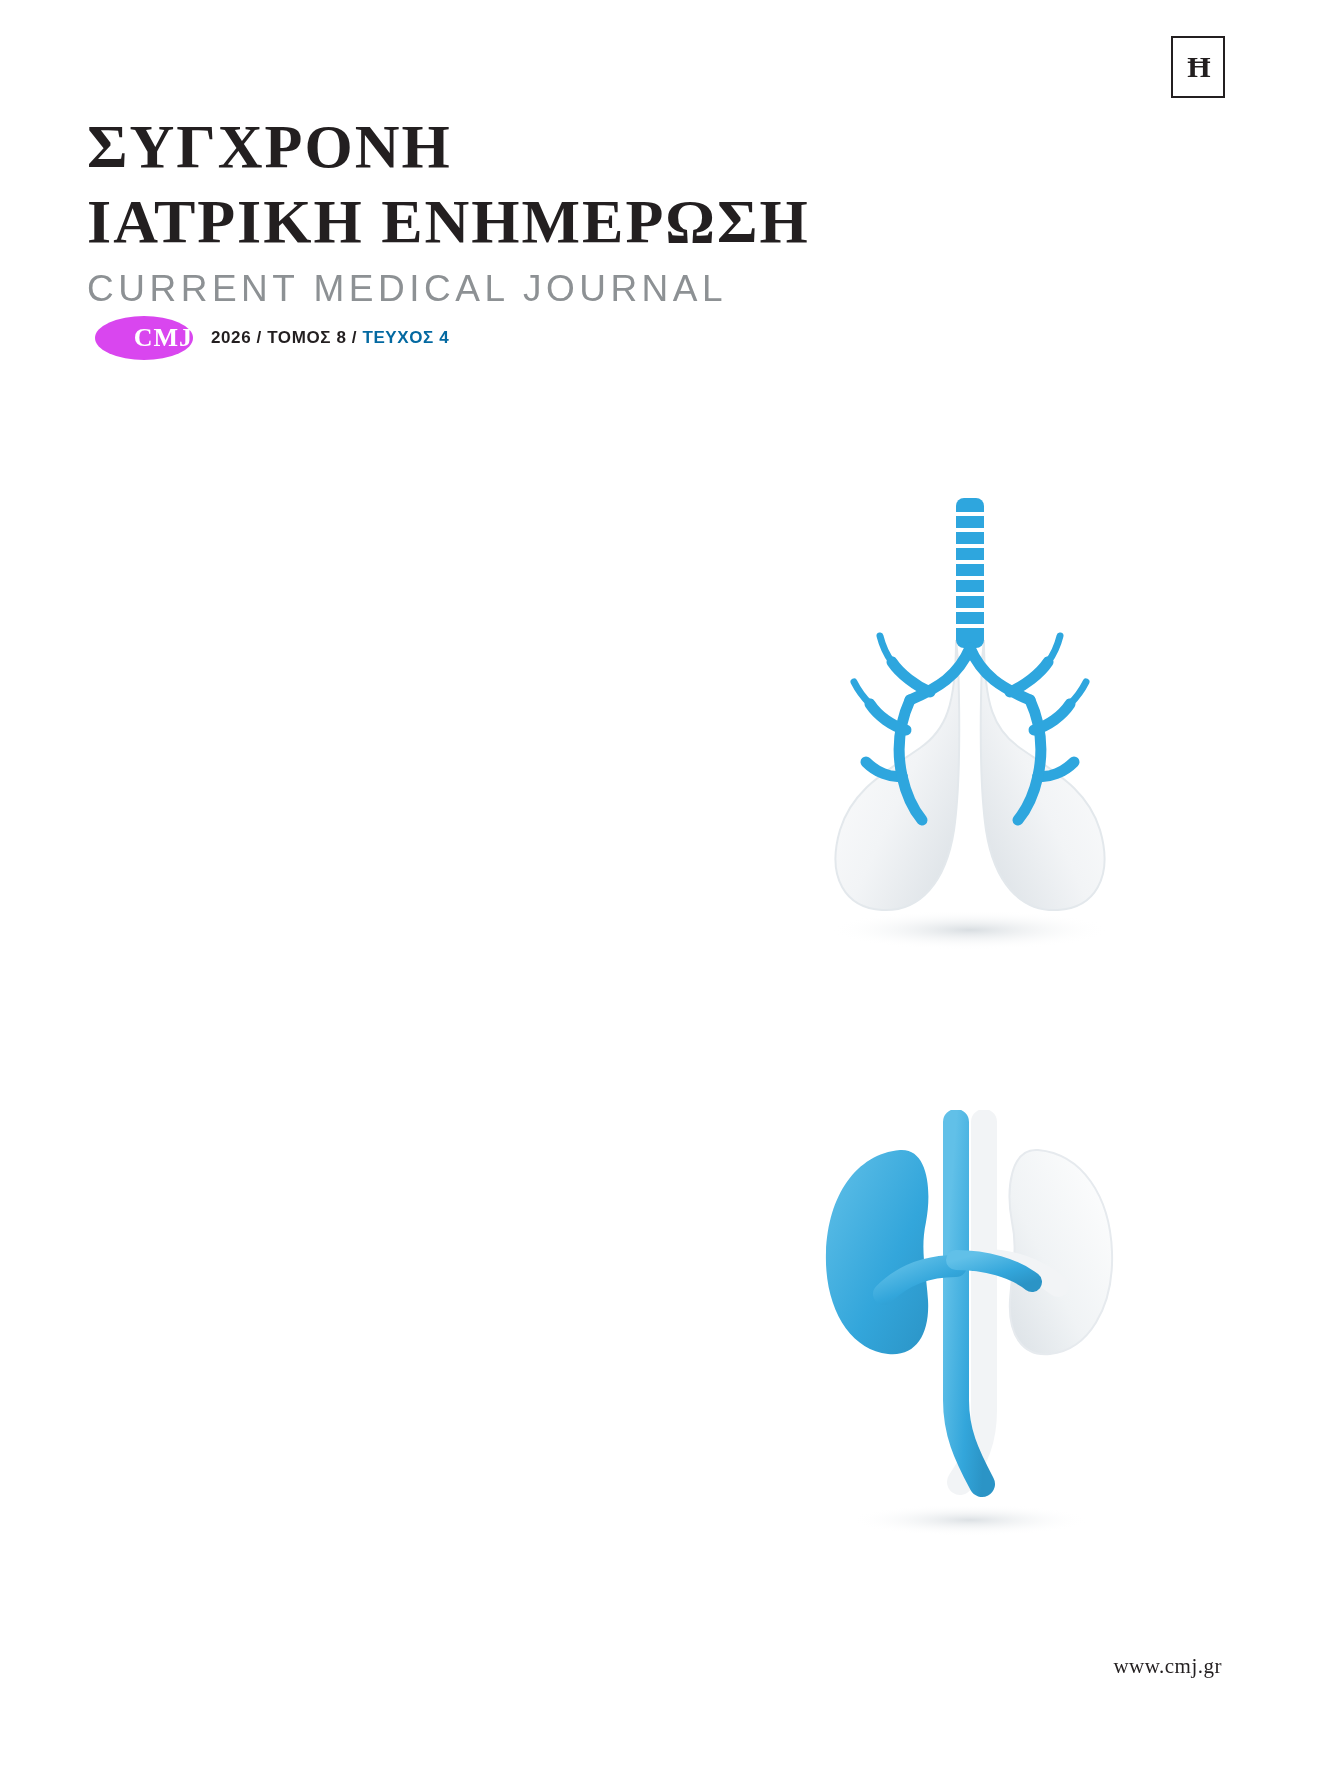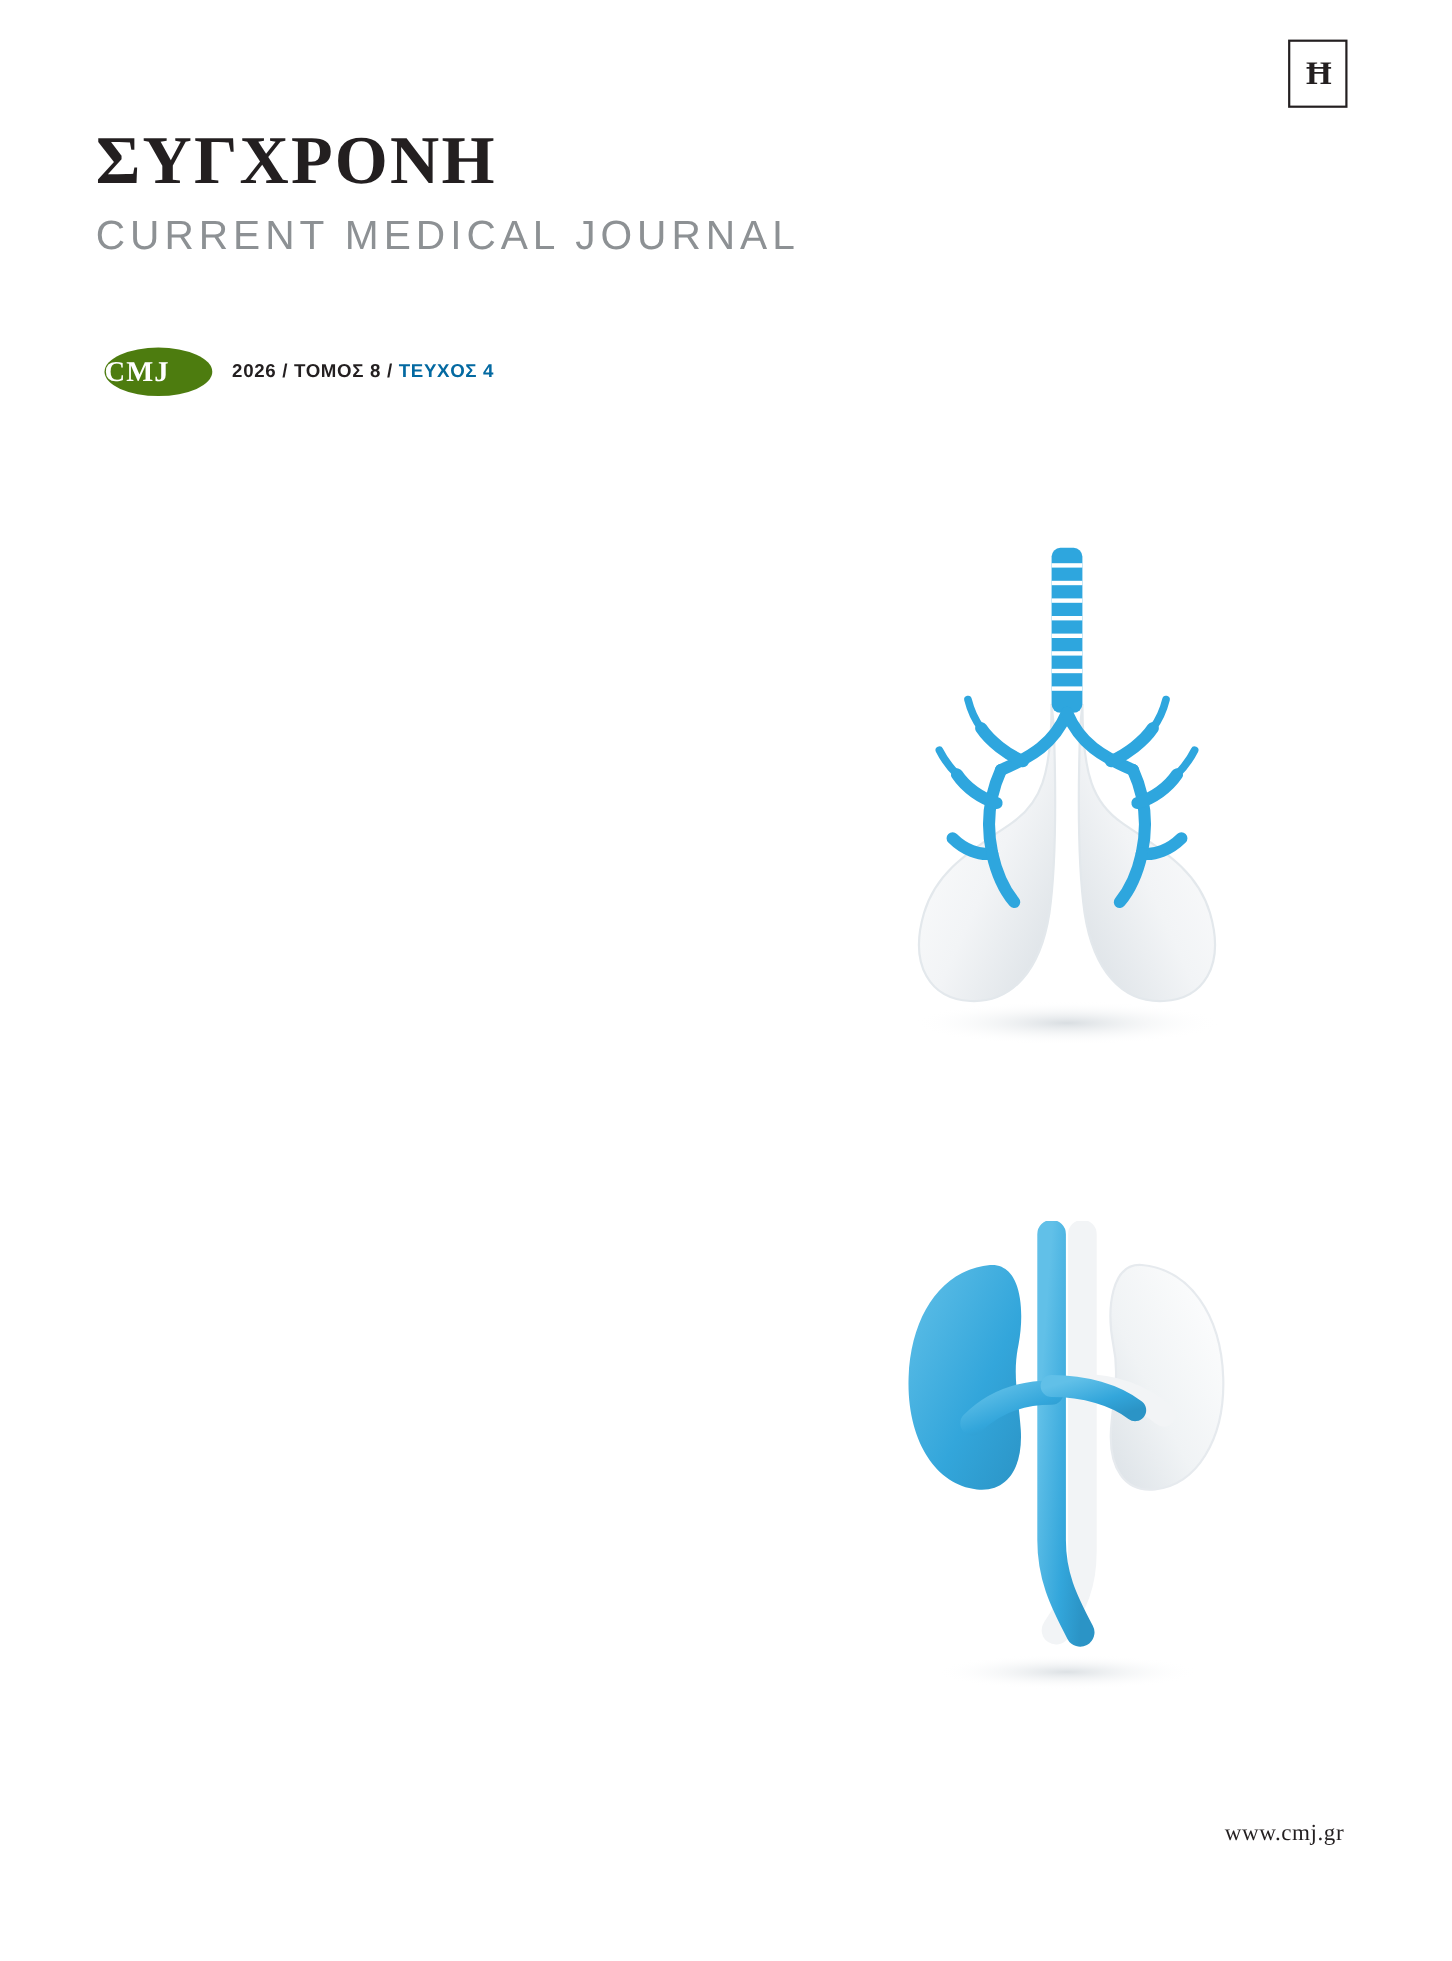--- a/index.html
+++ b/index.html
@@ -78,24 +78,24 @@
     left: 95px;
     top: 316px;
     display: flex;
     align-items: center;
     gap: 18px;
   }
   .cmj-badge {
     width: 98px;
     height: 44px;
     border-radius: 50%;
-    background: #4d7c0f;
+    background: #d946ef;
     display: flex;
     align-items: center;
-    justify-content: flex-start;
+    justify-content: flex-end;
   }
   .cmj-badge span {
     font-family: "Liberation Serif", serif;
     font-weight: 700;
     font-size: 26px;
     color: #ffffff;
     letter-spacing: 1px;
   }
   .issue-text {
     font-family: "Liberation Sans", sans-serif;
@@ -157,20 +157,21 @@
 <body>
 
 <div class="page">
 
   <div class="pub-logo">
     <div class="mark">Ħ</div>
   </div>
 
   <div class="masthead">
     <div class="title-line l1">ΣΥΓΧΡΟΝΗ</div>
+    <div class="title-line l2">ΙΑΤΡΙΚΗ ΕΝΗΜΕΡΩΣΗ</div>
     <div class="subtitle-en">CURRENT MEDICAL JOURNAL</div>
   </div>
 
   <div class="issue-row">
     <div class="cmj-badge">
       <span>CMJ</span>
     </div>
     <div class="issue-text">
       <span>2026 / ΤΟΜΟΣ 8 / </span><span class="accent">ΤΕΥΧΟΣ 4</span>
     </div>

